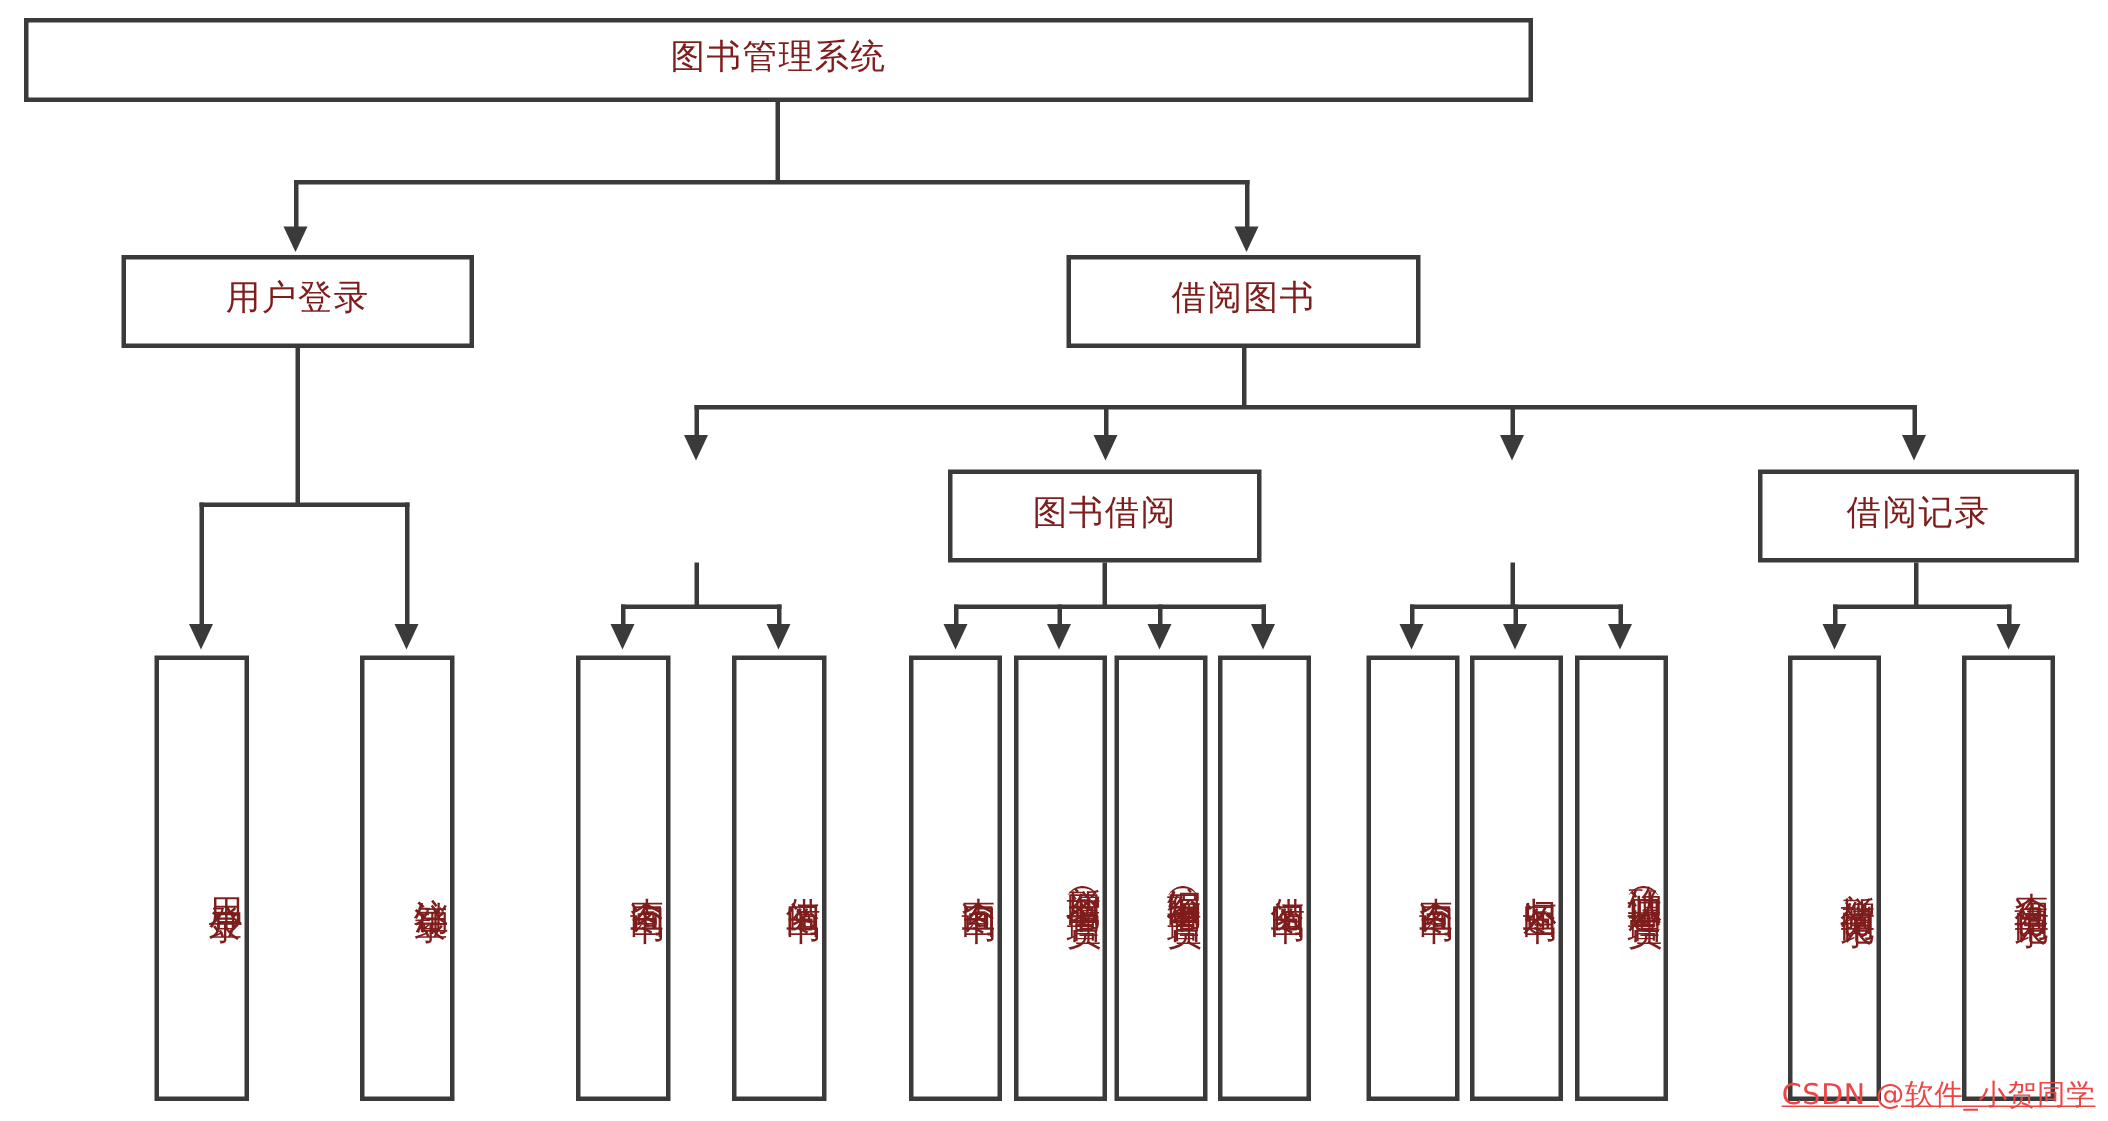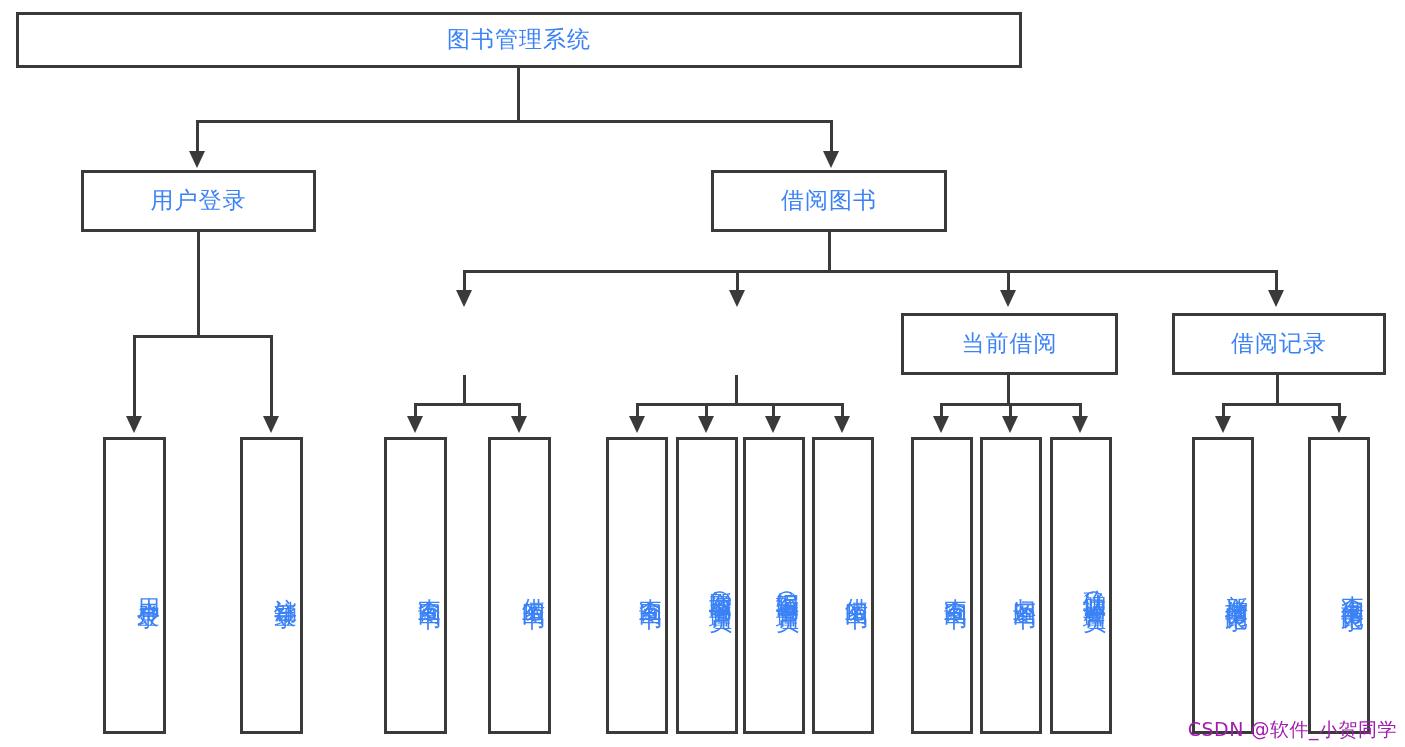--- a/index.html
+++ b/index.html
@@ -20,21 +20,22 @@
   
   .node {
     position: absolute;
     box-sizing: border-box;
     border: 3px solid #3a3a3a;
     background: #ffffff;
     display: flex;
     align-items: center;
     justify-content: center;
     text-align: left;
-    color: #3b82f6;
+    color: #7f1d1d;
+    font-family: Liberation Mono, monospace;
   }
   .node.horiz {
     font-size: 23px;
     letter-spacing: 1px;
     line-height: 1.2;
   }
   .node.vert {
     writing-mode: vertical-rl;
     text-orientation: upright;
     font-size: 23px;
@@ -67,23 +68,24 @@
     border-left: 8px solid transparent;
     border-right: 8px solid transparent;
     border-top: 17px solid #3a3a3a;
   }
   
   #watermark {
     position: absolute;
     right: 8px;
     bottom: 4px;
     font-size: 19px;
-    color: #a21caf;
+    color: #ef4444;
     white-space: nowrap;
     letter-spacing: 0.5px;
+    text-decoration: underline;
   }
 </style>
 </head>
 <body>
 
 <div id="canvas">
 
   <div class="node horiz" style="left:16px; top:12px; width:1006px; height:56px;">
     <span>图书管理系统</span>
   </div>
@@ -119,22 +121,22 @@
 
   <div class="vline" style="left:736px; top:270px; height:22px;"></div>
   <div class="arrow" style="left:729px; top:290px;"></div>
 
   <div class="vline" style="left:1007px; top:270px; height:22px;"></div>
   <div class="arrow" style="left:1000px; top:290px;"></div>
 
   <div class="vline" style="left:1275px; top:270px; height:22px;"></div>
   <div class="arrow" style="left:1268px; top:290px;"></div>
 
-  <div class="node horiz" style="left:901px; top:313px; width:217px; height:62px;">
-    <span>当前借阅</span>
+  <div class="node horiz" style="left:632px; top:313px; width:209px; height:62px;">
+    <span>图书借阅</span>
   </div>
   <div class="node horiz" style="left:1172px; top:313px; width:214px; height:62px;">
     <span>借阅记录</span>
   </div>
 
   <div class="vline" style="left:463px; top:375px; height:30px;"></div>
   <div class="hline" style="left:414px; top:403px; width:107px;"></div>
   <div class="vline" style="left:414px; top:403px; height:15px;"></div>
   <div class="arrow" style="left:407px; top:416px;"></div>
   <div class="vline" style="left:518px; top:403px; height:15px;"></div>

